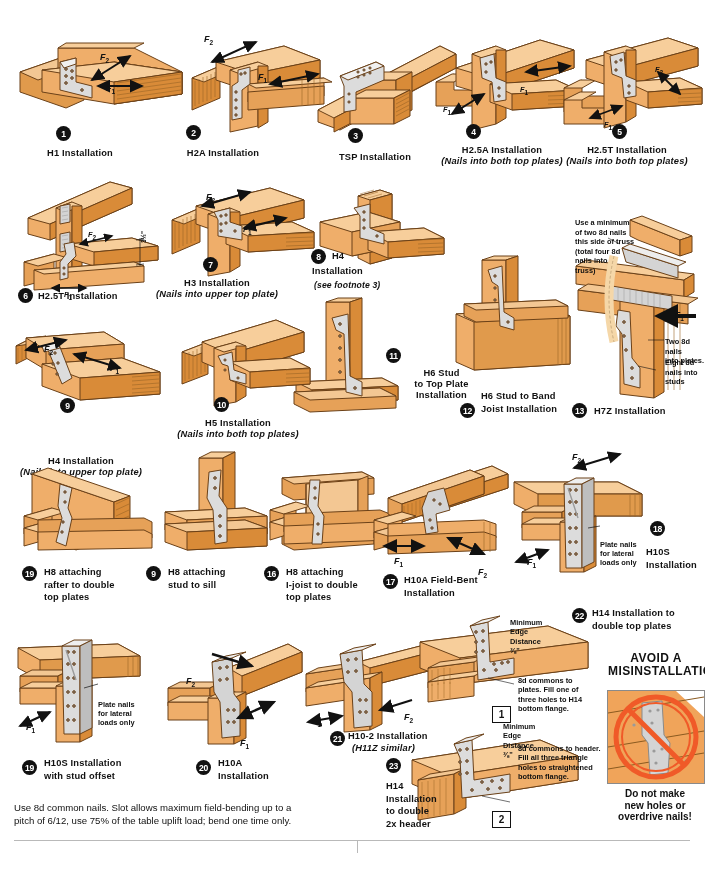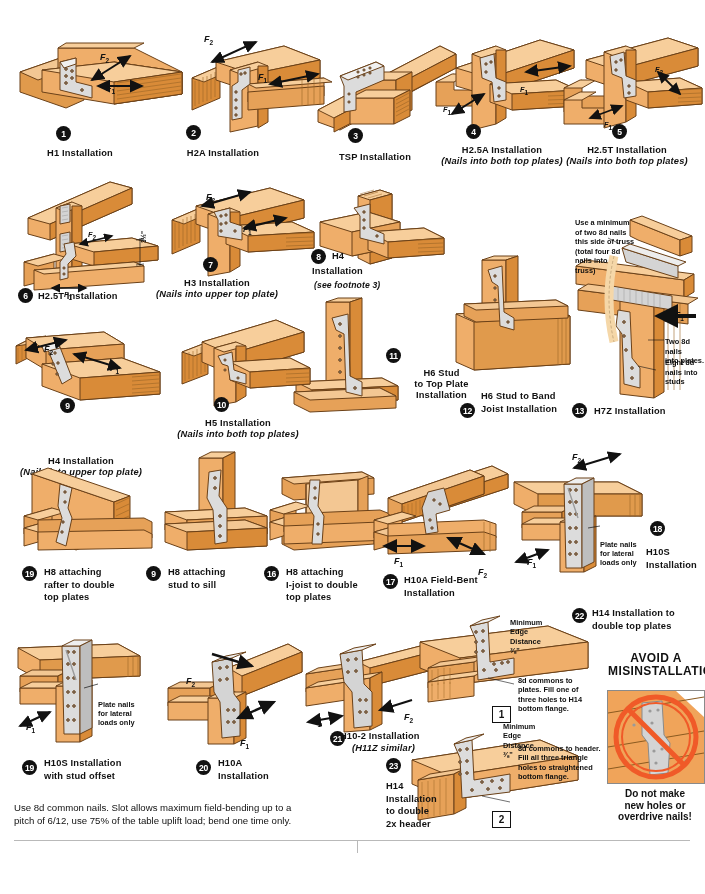--- a/index.html
+++ b/index.html
@@ -1032,21 +1032,21 @@
           </marker>
         <marker id="a21s" markerWidth="7" markerHeight="7" refX="1" refY="3.2" orient="auto">
             <path d="M7,0 L0,3.2 L7,6.4 z" fill="#111"></path>
           </marker>
       </defs>
     </svg>
   </div>
   <div class="flab" style="left:312px;top:716px;">F<sub>1</sub></div>
   <div class="flab" style="left:404px;top:712px;">F<sub>2</sub></div>
   <div class="num" style="left:330px;top:731px;">21</div>
-  <div class="cap" style="left:340px;top:730px;line-height:12.5px;">H10-2 Installation</div>
+  <div class="cap" style="left:348px;top:730px;line-height:12.5px;">H10-2 Installation</div>
   <div class="cap" style="left:352px;top:743px;font-style:italic;">(H11Z similar)</div>
 
   <div class="art" style="left:418px;top:612px;">
     <svg width="185" height="105" viewBox="0 0 185 105">
       <g stroke="#6b4118" stroke-width="1" stroke-linejoin="round">
         <polygon points="2,30 130,14 170,30 170,56 42,72 2,56" fill="#EFAE6A"></polygon>
         <polygon points="2,30 130,14 170,30 42,46" fill="#F7CE9B"></polygon>
         <polygon points="42,46 170,30 170,56 42,72" fill="#EFAE6A"></polygon>
         <polygon points="10,56 56,50 56,70 10,76" fill="#E6A158"></polygon>
         <polygon points="10,56 22,50 68,44 56,50" fill="#F3C793"></polygon>

